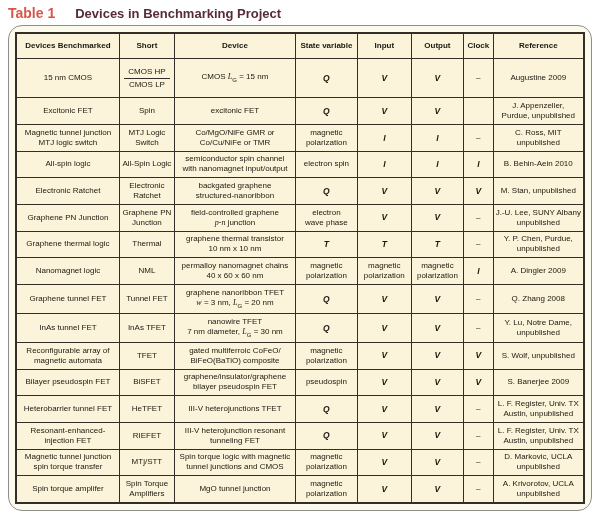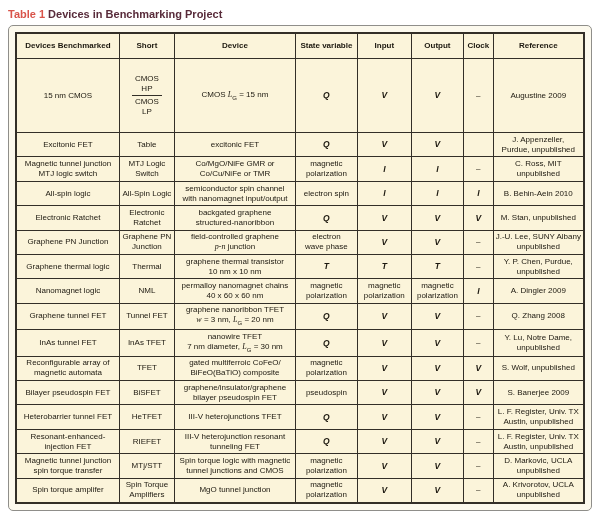--- a/index.html
+++ b/index.html
@@ -8,29 +8,29 @@
     background: #ffffff;
     font-family: "Liberation Sans", sans-serif;
     overflow: hidden;
   }
   .title-line {
     position: absolute;
     left: 8px; top: 4px;
     font-weight: bold;
     white-space: nowrap;
   }
-  .title-label { color: #d9544a; font-size: 11px; }
-  .title-caption { color: #582b3a; font-size: 11px; margin-left: 3px; }
+  .title-label { color: #d9544a; font-size: 14px; }
+  .title-caption { color: #582b3a; font-size: 13px; margin-left: 20px; }
   .frame {
     position: absolute;
     left: 8px; top: 25px;
     width: 584px; height: 486px;
     box-sizing: border-box;
     border: 1px solid #8f8e8a;
-    border-radius: 5px;
+    border-radius: 14px;
     background: #fcf9ed;
     padding: 6px;
   }
   table.bench {
     width: 100%; height: 100%;
     border-collapse: collapse;
     table-layout: fixed;
     background: #fbf4da;
     border: 2px solid #332f28;
   }
@@ -41,21 +41,21 @@
     padding: 1px 2px;
     font-size: 8px;
     line-height: 1.25;
     color: #1c180f;
     overflow: hidden;
   }
   .bench th { font-weight: bold; height: 22px; }
   .bench td.sym { font-style: italic; font-weight: bold; font-size: 8.5px; }
   .bench td sub { font-size: 6px; }
   .bench td i { font-family: "Liberation Serif", serif; }
-  .bench td.split { padding: 12px; margin-top: 12px; }
+  .bench td.split { padding: 4px; margin-top: 12px; }
   .split-item { padding: 1px 2px; }
   .split-item + .split-item { border-top: 1px solid #332f28; }
   col.c-name  { width: 18.2%; }
   col.c-short { width: 9.7%; }
   col.c-dev   { width: 21.3%; }
   col.c-state { width: 10.9%; }
   col.c-in    { width: 9.5%; }
   col.c-out   { width: 9.2%; }
   col.c-clk   { width: 5.2%; }
   col.c-ref   { width: 16.0%; }
@@ -100,21 +100,21 @@
           </td>
           <td>CMOS <i>L</i><sub>G</sub> = 15 nm</td>
           <td class="sym">Q</td>
           <td class="sym">V</td>
           <td class="sym">V</td>
           <td>–</td>
           <td>Augustine 2009</td>
         </tr>
         <tr>
           <td>Excitonic FET</td>
-          <td>Table</td>
+          <td>Spin</td>
           <td>excitonic FET</td>
           <td class="sym">Q</td>
           <td class="sym">V</td>
           <td class="sym">V</td>
           <td></td>
           <td>J. Appenzeller,<br>Purdue, unpublished</td>
         </tr>
         <tr>
           <td>Magnetic tunnel junction<br>MTJ logic switch</td>
           <td>MTJ Logic<br>Switch</td>

